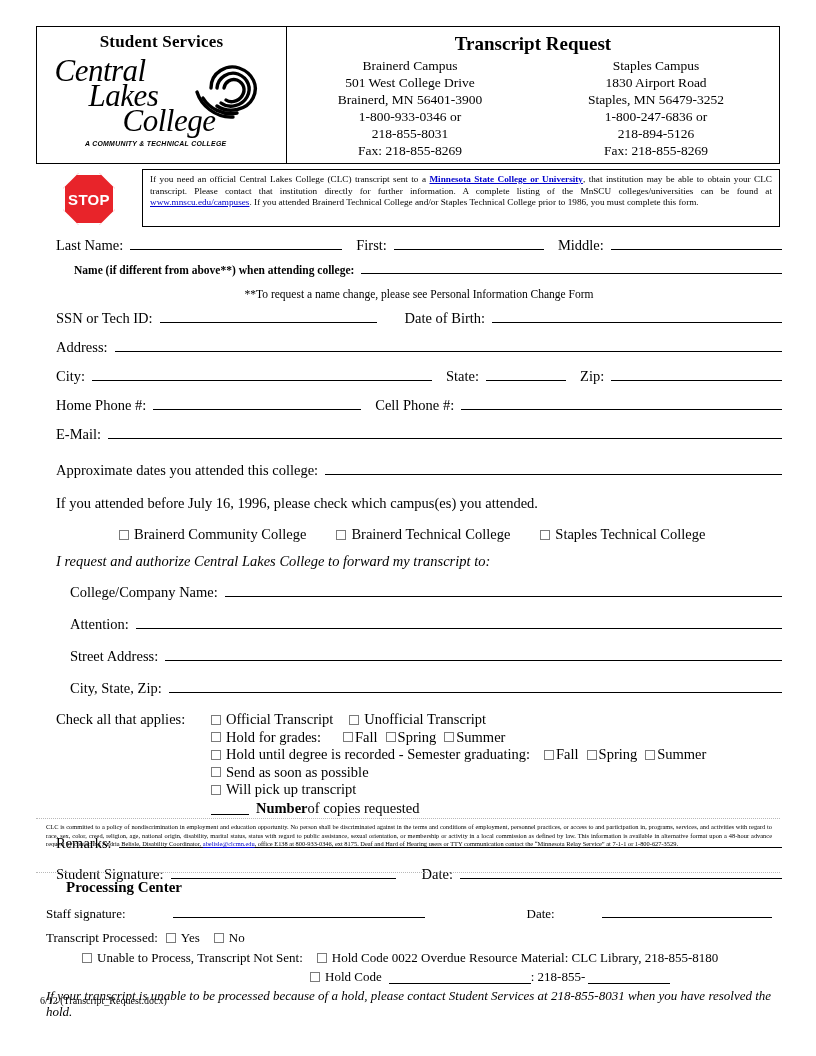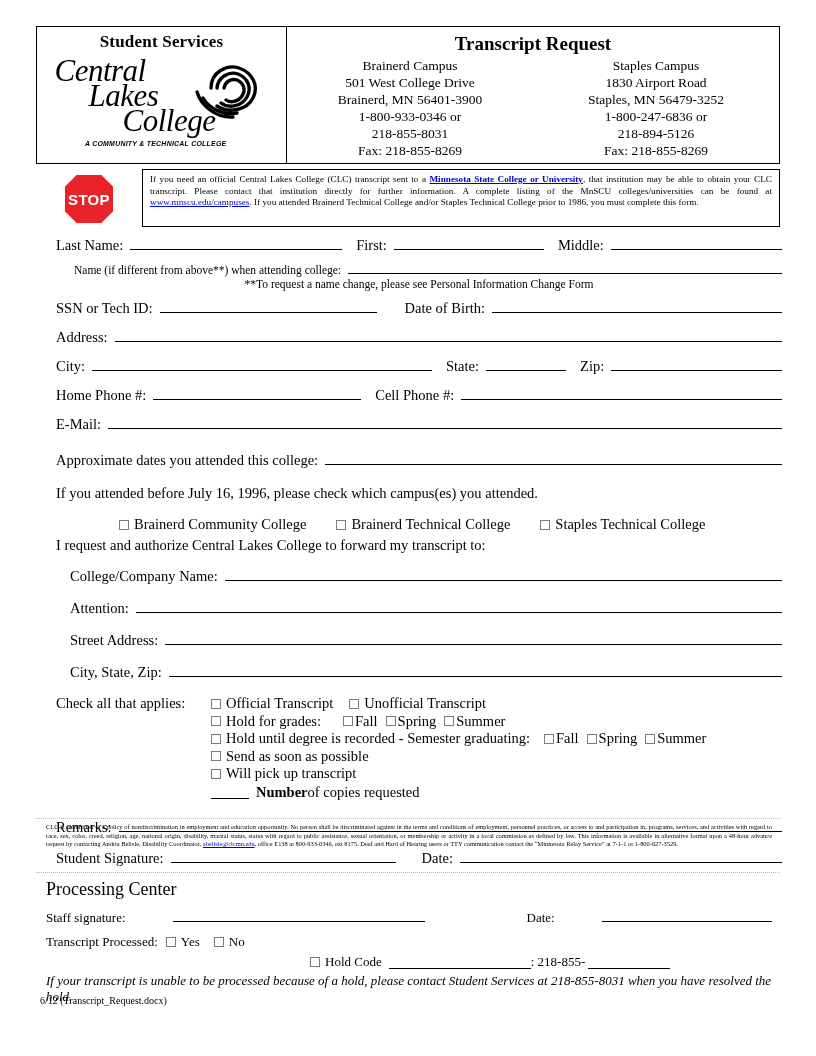--- a/index.html
+++ b/index.html
@@ -116,21 +116,21 @@
     display: inline-block;
     width: 10px; height: 10px;
     border: 1px solid #7b7b7b;
     background: #fff;
     vertical-align: -1px;
     margin-right: 5px;
     flex: none;
   }
   .cb.tight { margin-right: 2px; }
 
-  .italic { }
+  .italic { font-style: italic; }
   .bold { font-weight: bold; }
 
   
   .check-block { display: flex; font-size: 14.5px; }
   .check-label { width: 155px; flex: none; }
   .check-items { flex: 1; }
   .check-line { display: flex; align-items: center; height: 17.5px; white-space: nowrap; }
   .numline {
     display:inline-block; width: 38px; border-bottom: 1px solid #000;
     height: 13px; margin-right: 7px;
@@ -141,21 +141,21 @@
     position: absolute; left: 36px; width: 744px;
     border-top: 1px dotted #b9b9b9;
   }
   .fineprint {
     position: absolute; left: 46px; top: 823px; width: 726px;
     font-size: 6.4px; line-height: 8.6px; text-align: justify;
   }
 
   
   .proc { position: absolute; left: 46px; top: 879px; width: 726px; }
-  .proc-title { font-size: 18px; font-weight: normal; margin-bottom: 8px; }
+  .proc-title { font-size: 15px; font-weight: bold; margin-bottom: 8px; margin-left: 20px; }
   .proc-row { display: flex; align-items: baseline; font-size: 13px; margin-bottom: 3px;}
   .proc-ital { font-size: 13px; font-style: italic; }
 
   .footer {
     position: absolute; left: 40px; top: 995px;
     font-size: 10px;
   }
 </style>
 </head>
 <body>
@@ -224,21 +224,21 @@
       <span class="lbl">Last Name:</span>
       <span class="fill fixed" style="width:212px;"></span>
       <span class="gap"></span>
       <span class="lbl">First:</span>
       <span class="fill fixed" style="width:150px;"></span>
       <span class="gap"></span>
       <span class="lbl">Middle:</span>
       <span class="fill"></span>
     </div>
 
-    <div class="row small-note" style="margin-left:18px; margin-bottom:2px;">
+    <div class="row small-note" style="margin-left:18px; margin-bottom:12px;font-weight:bold;">
       <span class="lbl">Name (if different from above**) when attending college:</span>
       <span class="fill"></span>
     </div>
     <div class="center-note" style="margin-bottom:9px;">**To request a name change, please see Personal Information Change Form</div>
 
     <div class="row" style="margin-bottom:11px;">
       <span class="lbl">SSN or Tech ID:</span>
       <span class="fill fixed" style="width:217px;"></span>
       <span class="gap" style="width:28px;"></span>
       <span class="lbl">Date of Birth:</span>
@@ -274,21 +274,21 @@
       <span class="fill"></span>
     </div>
 
     <div class="row" style="margin-bottom:16px;text-align:right;">
       <span class="lbl">Approximate dates you attended this college:</span>
       <span class="fill"></span>
     </div>
 
     <div class="row" style="margin-bottom:14px;">If you attended before July 16, 1996, please check which campus(es) you attended.</div>
 
-    <div style="display:flex; font-size:14.5px; margin-left:63px; margin-bottom:4px;">
+    <div style="display:flex; font-size:14.5px; margin-left:63px; margin-bottom:10px;">
       <label style="display:flex;align-items:center;">
         <span class="cb"></span>
         <span>Brainerd Community College</span>
       </label>
       <span style="width:30px;"></span>
       <label style="display:flex;align-items:center;">
         <span class="cb"></span>
         <span>Brainerd Technical College</span>
       </label>
       <span style="width:30px;"></span>
@@ -436,20 +436,31 @@
         <span class="cb"></span>
         <span>Yes</span>
       </label>
       <span style="width:14px;"></span>
       <label style="display:flex;align-items:center;">
         <span class="cb"></span>
         <span>No</span>
       </label>
     </div>
 
+    <div class="proc-row" style="align-items:center; margin-left:36px; margin-bottom:3px;">
+      <label style="display:flex;align-items:center;">
+        <span class="cb"></span>
+        <span>Unable to Process, Transcript Not Sent:</span>
+      </label>
+      <span style="width:14px;"></span>
+      <label style="display:flex;align-items:center;">
+        <span class="cb"></span>
+        <span>Hold Code 0022 Overdue Resource Material: CLC Library, 218-855-8180</span>
+      </label>
+    </div>
 
     <div class="proc-row" style="align-items:center; margin-left:264px; margin-bottom:3px;">
       <label style="display:flex;align-items:center;">
         <span class="cb"></span>
         <span>Hold Code</span>
       </label>
       <span class="fill fixed" style="width:142px;"></span>
       <span>:  218-855-</span>
       <span class="fill fixed" style="width:82px; margin-left:3px;"></span>
     </div>

